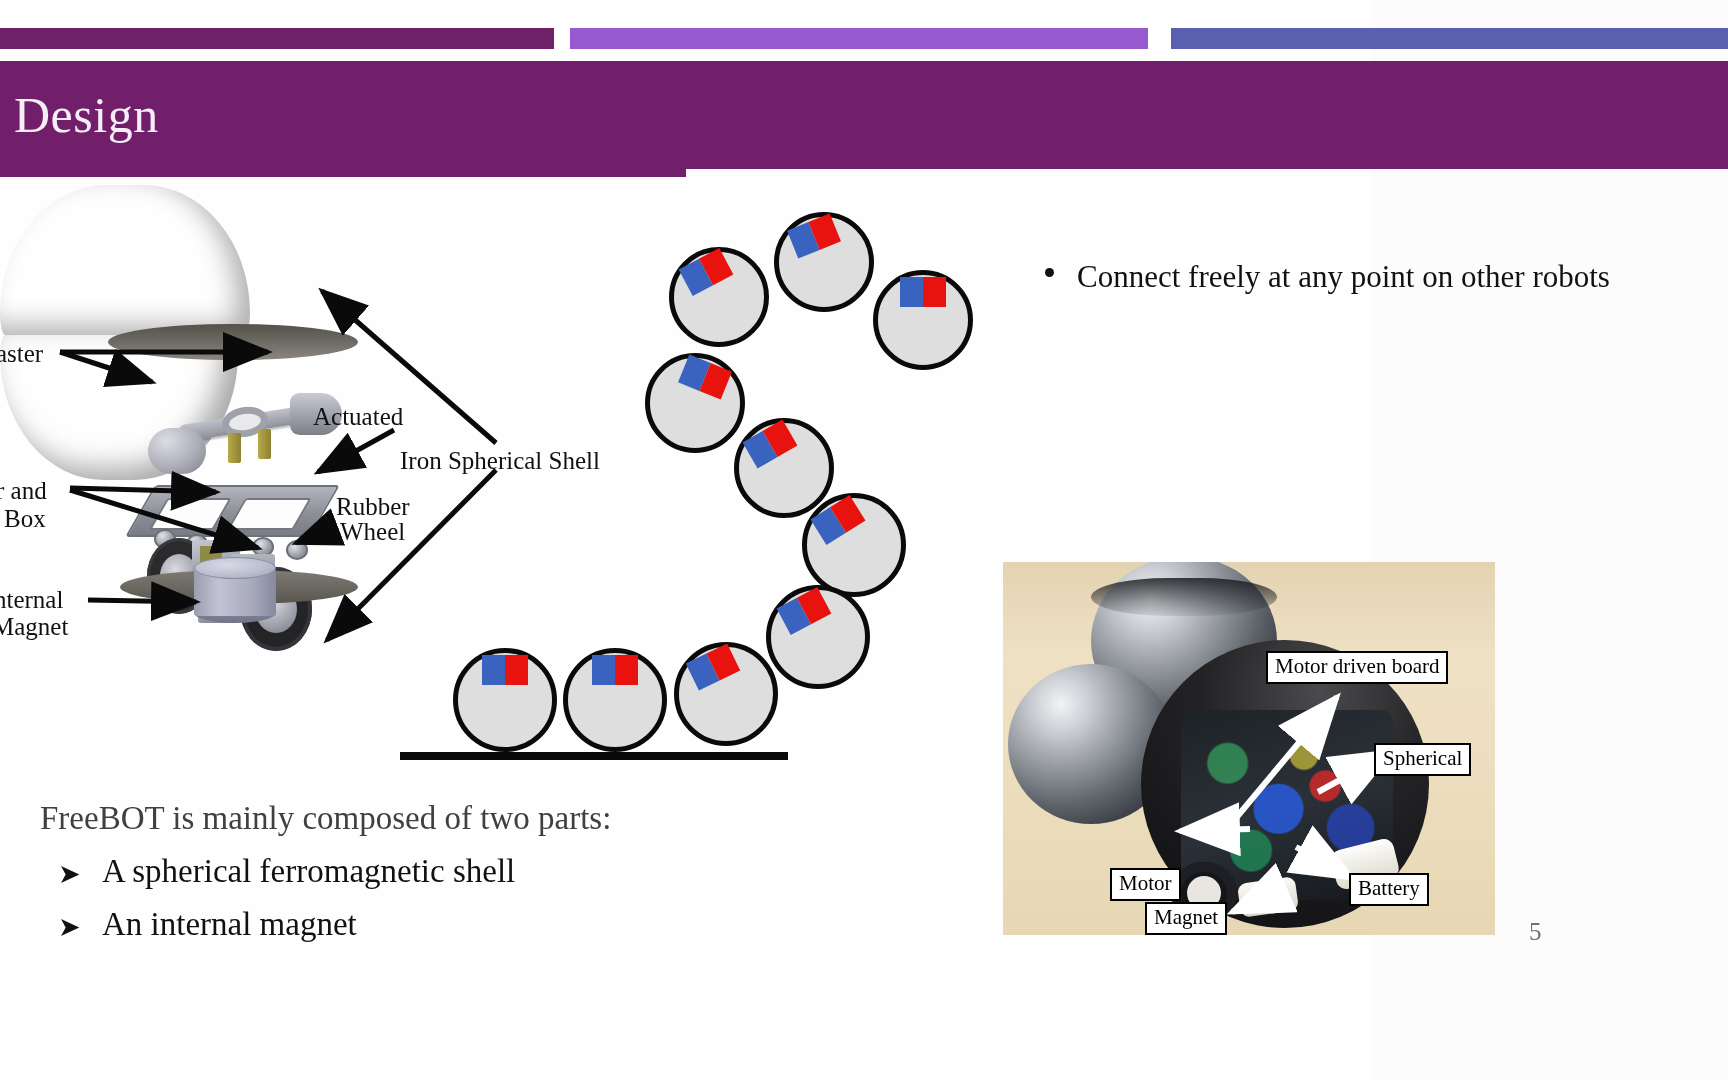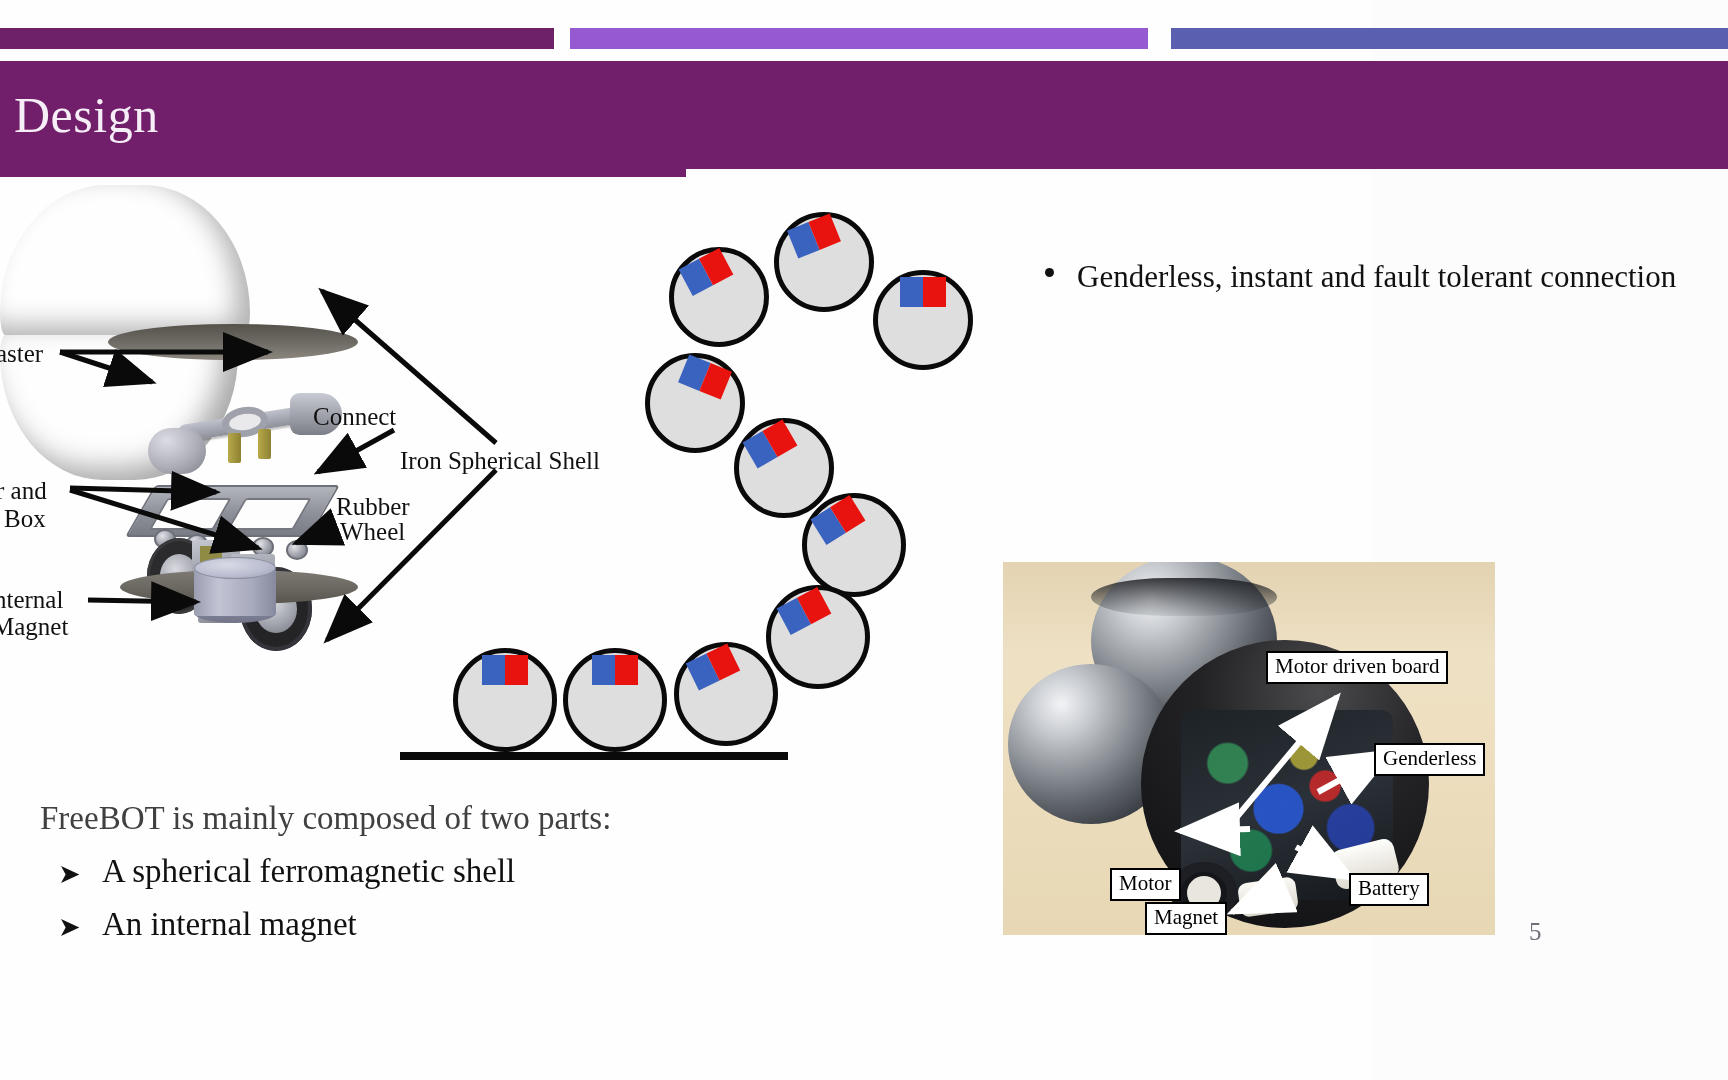--- a/index.html
+++ b/index.html
@@ -290,21 +290,21 @@
     <div id="wheel-r"></div>
 
     <div id="dome-bot-rim"></div>
     <div id="magnet-bot-arc"></div>
     <div id="magnet-cyl"></div>
     <div id="magnet-top"></div>
     <div id="dome-bot"></div>
   </div>
 
   <div class="lbl" style="left:-4px;top:340px">aster</div>
-  <div class="lbl" style="left:313px;top:403px">Connect</div>
+  <div class="lbl" style="left:313px;top:403px">Actuated</div>
   <div class="lbl" style="left:400px;top:447px">Iron Spherical Shell</div>
   <div class="lbl" style="left:-4px;top:477px">r and</div>
   <div class="lbl" style="left:4px;top:505px">Box</div>
   <div class="lbl" style="left:336px;top:493px">Rubber</div>
   <div class="lbl" style="left:340px;top:518px">Wheel</div>
   <div class="lbl" style="left:-6px;top:586px">nternal</div>
   <div class="lbl" style="left:-8px;top:613px">Magnet</div>
 
   <svg id="arrows" viewBox="0 0 1728 1080">
     <defs>
@@ -381,21 +381,21 @@
           <div class="h1" style="left: 0px; background: rgb(58, 99, 192);"></div>
           <div class="h2" style="left: 50%; background: rgb(232, 19, 15);"></div>
         </div>
       </div>
     <div id="ground-line"></div>
   </div>
 
   <div id="bullets">
     <div class="bullet">
       <span class="dot"></span>
-      <span>Genderless, instant and fault tolerant connection</span>
+      <span>Connect freely at any point on other robots</span>
     </div>
   </div>
 
   <div id="bottom-text">
     <div id="bt-lead">FreeBOT is mainly composed of two parts:</div>
     <div class="arrow-item">
       <span class="agl">➤</span>
       <span>A spherical ferromagnetic shell</span>
     </div>
     <div class="arrow-item">
@@ -423,19 +423,19 @@
       </marker>
     </defs>
     <line x1="1236" y1="818" x2="1337" y2="697" stroke="#fff" stroke-width="6" marker-end="url(#ahw)"></line>
     <line x1="1318" y1="792" x2="1391" y2="752" stroke="#fff" stroke-width="6" marker-end="url(#ahw)"></line>
     <line x1="1250" y1="829" x2="1180" y2="831" stroke="#fff" stroke-width="6" marker-end="url(#ahw)"></line>
     <line x1="1296" y1="847" x2="1352" y2="878" stroke="#fff" stroke-width="6" marker-end="url(#ahw)"></line>
     <line x1="1268" y1="896" x2="1232" y2="912" stroke="#fff" stroke-width="6" marker-end="url(#ahw)"></line>
   </svg>
 
   <div class="ptag" style="left:1266px;top:651px">Motor driven board</div>
-  <div class="ptag" style="left:1374px;top:743px">Genderless</div>
+  <div class="ptag" style="left:1374px;top:743px">Spherical</div>
   <div class="ptag" style="left:1110px;top:868px">Motor</div>
   <div class="ptag" style="left:1349px;top:873px">Battery</div>
   <div class="ptag" style="left:1145px;top:902px">Magnet</div>
 
   <div id="slide-num">5</div>
 </div>
 
 </body></html>

